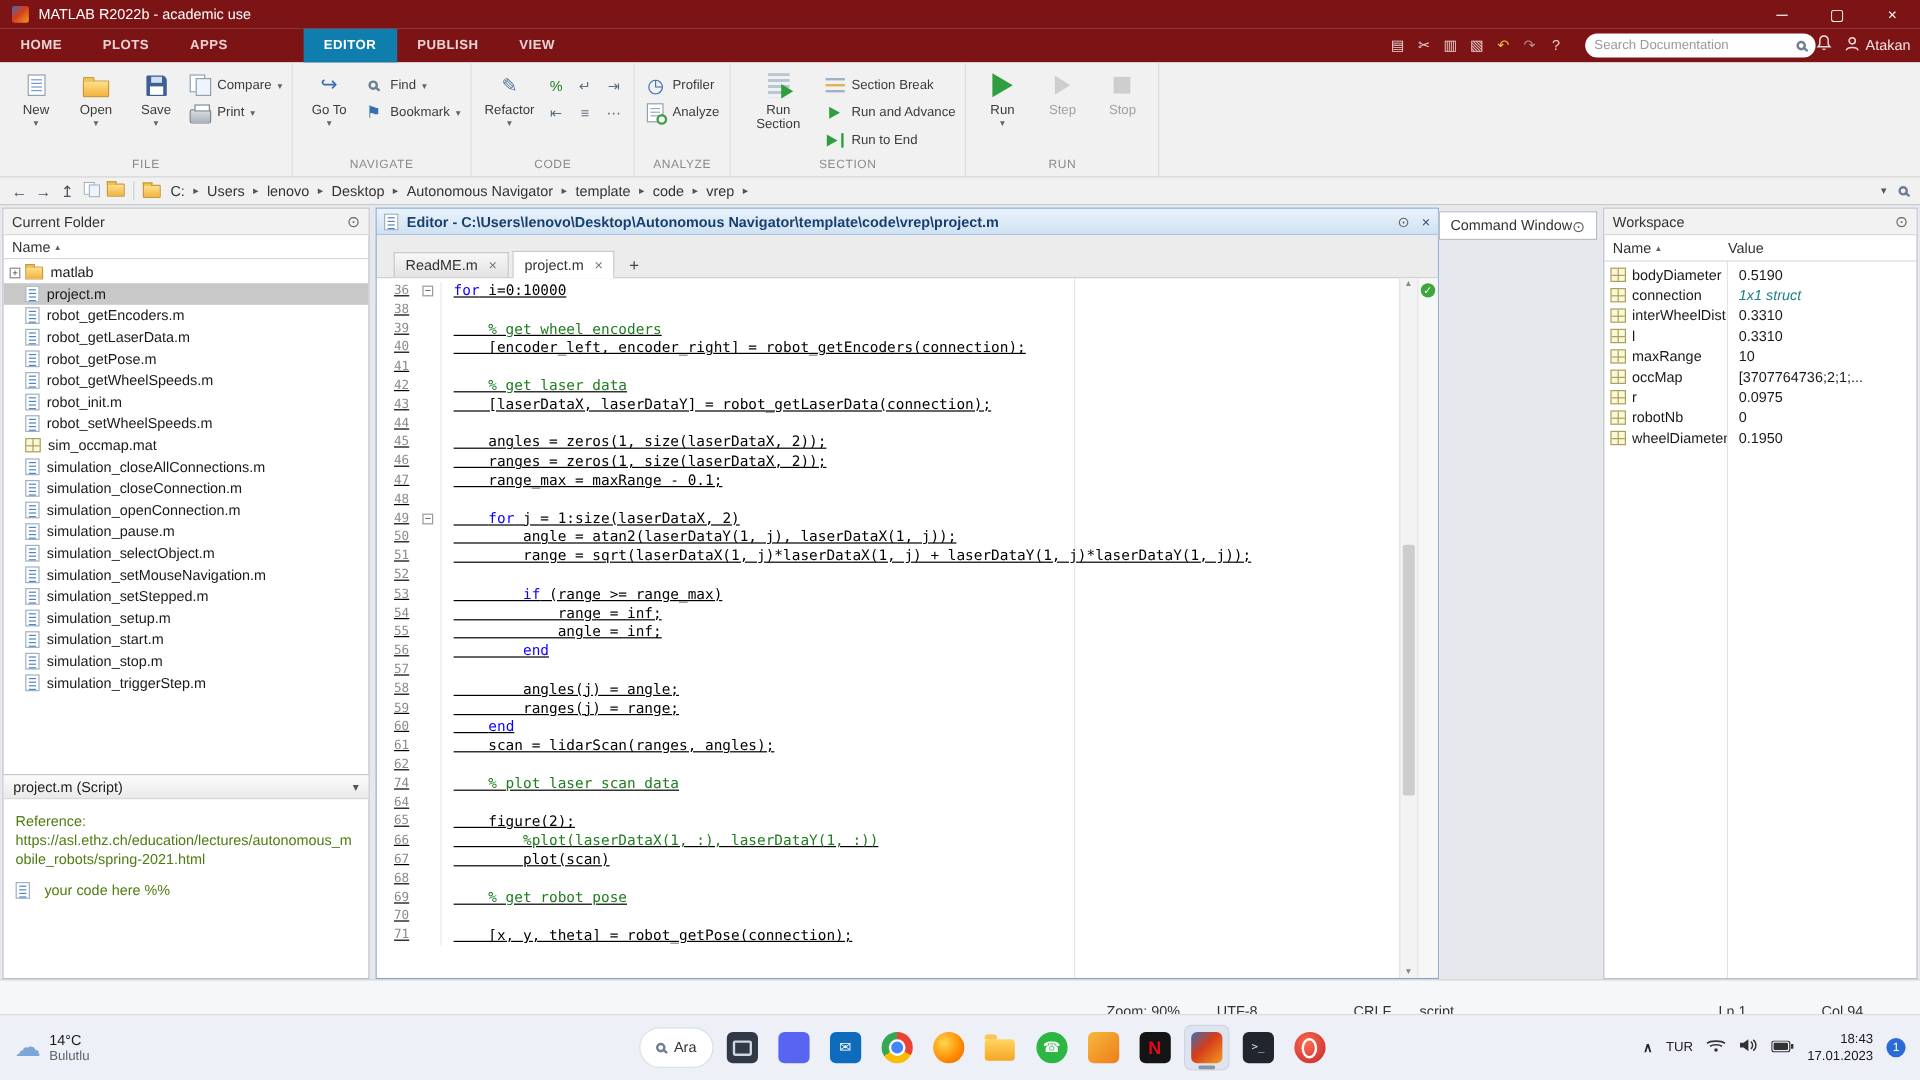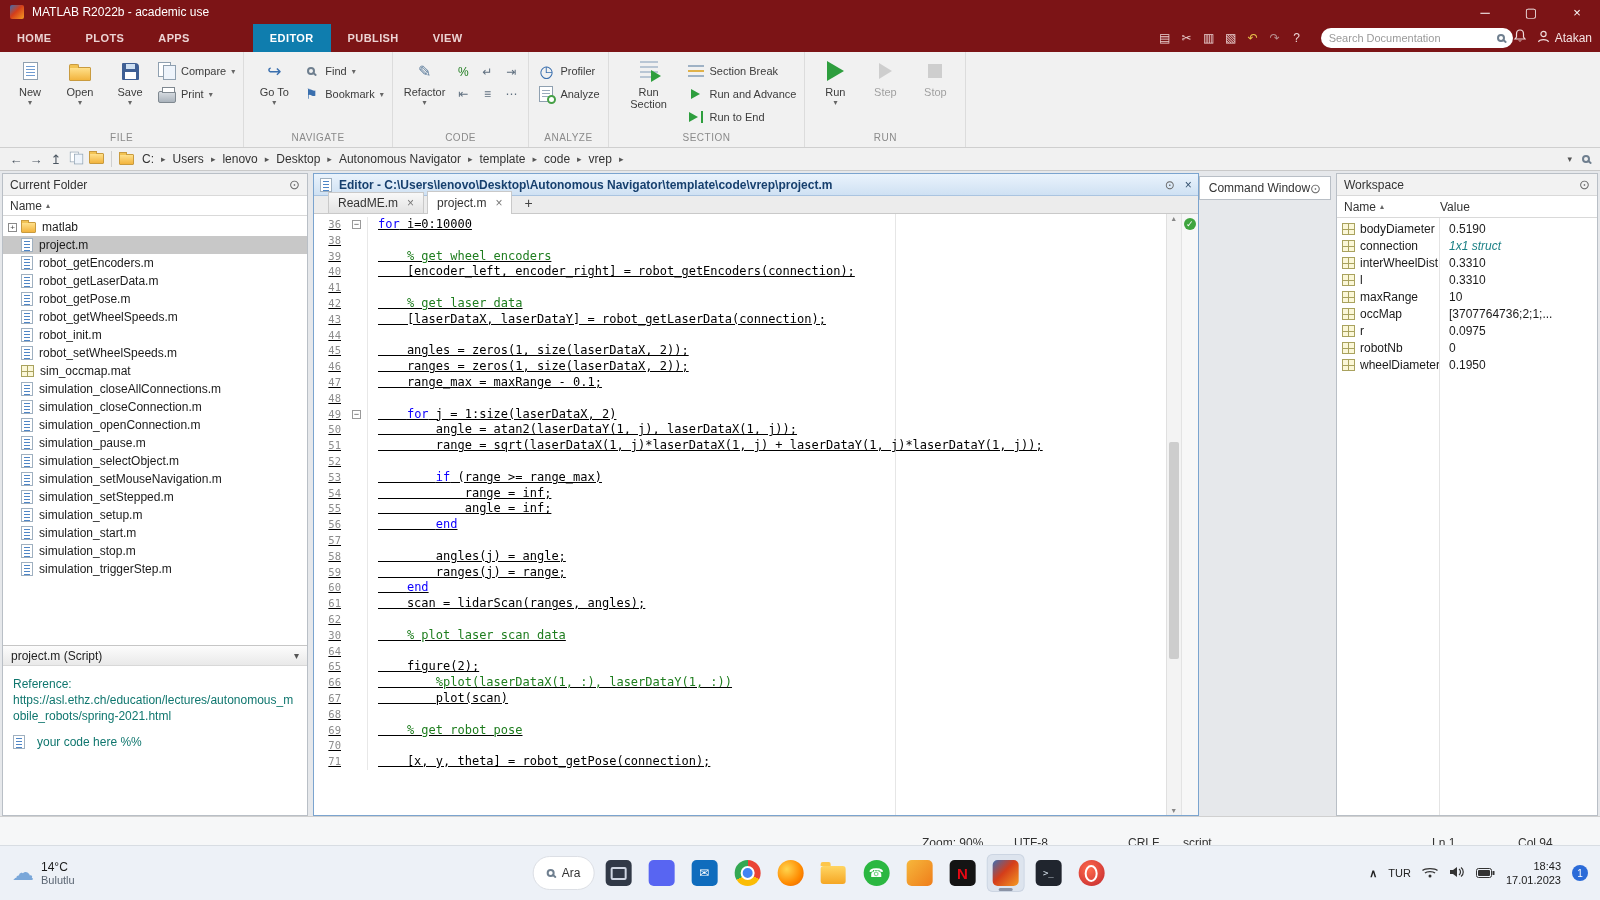--- a/index.html
+++ b/index.html
@@ -114,30 +114,30 @@
   .fic.folder { width:15px; height:11px; background:linear-gradient(#ffe08a,#f2b43e); border:1px solid #c99b3f; border-radius:1px; }
   .fic.folder::before { content:""; position:absolute; top:-3px; left:-1px; width:6px; height:2px; background:#f2c353; border:1px solid #c99b3f; border-bottom:none; }
   .fic.matfile { width:13px; height:12px; border:1px solid #a9a25e; background:#fbf7d8; }
   .fic.matfile::before { content:""; position:absolute; left:0; right:0; top:5px; height:1px; background:#a9a25e; }
   .fic.matfile::after { content:""; position:absolute; top:0; bottom:0; left:5px; width:1px; background:#a9a25e; }
 
   
   .details { flex:none; height:170px; display:flex; flex-direction:column; }
   .dethdr { height:21px; background:linear-gradient(#fcfcfc,#e9e9e9); border-top:1px solid #c6c6c6; border-bottom:1px solid #d8d8d8; display:flex; align-items:center; padding:0 8px; font-size:12px; color:#222; flex:none; }
   .dethdr .chev { margin-left:auto; color:#555; font-size:10px; }
-  .detbody { padding:10px 10px; font-size:12px; color:#0f766e; line-height:16px; }
+  .detbody { padding:10px 10px; font-size:12px; color:#4d7c0f; line-height:16px; }
   .detbody .url { word-break:break-all; width:286px; }
   .note-row { display:flex; align-items:center; gap:6px; margin-top:10px; }
 
   
   .editor-window { flex:1; min-height:0; display:flex; flex-direction:column; border:1px solid #7ba4cf; background:#fff; }
   .edtitle { height:22px; background:linear-gradient(#eaf3fc,#cfe1f3); border-bottom:1px solid #aac4e0; display:flex; align-items:center; padding:0 6px; font-size:12px; font-weight:bold; color:#17406e; flex:none; }
   .edtitle .fic.mfile { margin-right:7px; }
   .edtitle-right { margin-left:auto; display:flex; align-items:center; gap:10px; font-weight:normal; color:#33506e; }
-  .edtabs { height:18px; background:#ececec; border-bottom:1px solid #c9c9c9; display:flex; align-items:flex-end; padding-left:14px; flex:none; }
+  .edtabs { height:36px; background:#ececec; border-bottom:1px solid #c9c9c9; display:flex; align-items:flex-end; padding-left:14px; flex:none; }
   .edtab { height:21px; display:flex; align-items:center; padding:0 9px; font-size:12px; border:1px solid #c9c9c9; border-bottom:none; background:linear-gradient(#f8f8f8,#e2e2e2); margin-right:3px; color:#333; }
   .edtab.active { background:#fff; height:23px; margin-bottom:-1px; }
   .edtab-x { margin-left:9px; color:#777; font-size:12px; }
   .edtab-plus { padding:0 9px 2px; font-size:14px; color:#444; }
 
   .codearea { flex:1; min-height:0; display:flex; position:relative; background:#fff; overflow:hidden; }
   .codescroll { flex:1; position:relative; overflow:hidden; }
   .colruler { position:absolute; left:581px; top:0; bottom:0; width:1px; background:#e6e6e6; z-index:0; }
   .codelines { position:relative; z-index:1; padding-top:3px;text-decoration:underline; }
   .codeline { display:flex; height:15.8px; font-family:"DejaVu Sans Mono",monospace; font-size:12px; line-height:15.8px; }
@@ -755,21 +755,21 @@
                 <span class="lnum">61</span>
                 <span class="lfold"></span>
                 <span class="ltext">    scan = lidarScan(ranges, angles);</span>
               </div>
               <div class="codeline">
                 <span class="lnum">62</span>
                 <span class="lfold"></span>
                 <span class="ltext"></span>
               </div>
               <div class="codeline">
-                <span class="lnum">30</span>
+                <span class="lnum">74</span>
                 <span class="lfold"></span>
                 <span class="ltext"><span class="cm">    % plot laser scan data</span></span>
               </div>
               <div class="codeline">
                 <span class="lnum">64</span>
                 <span class="lfold"></span>
                 <span class="ltext"></span>
               </div>
               <div class="codeline">
                 <span class="lnum">65</span>

